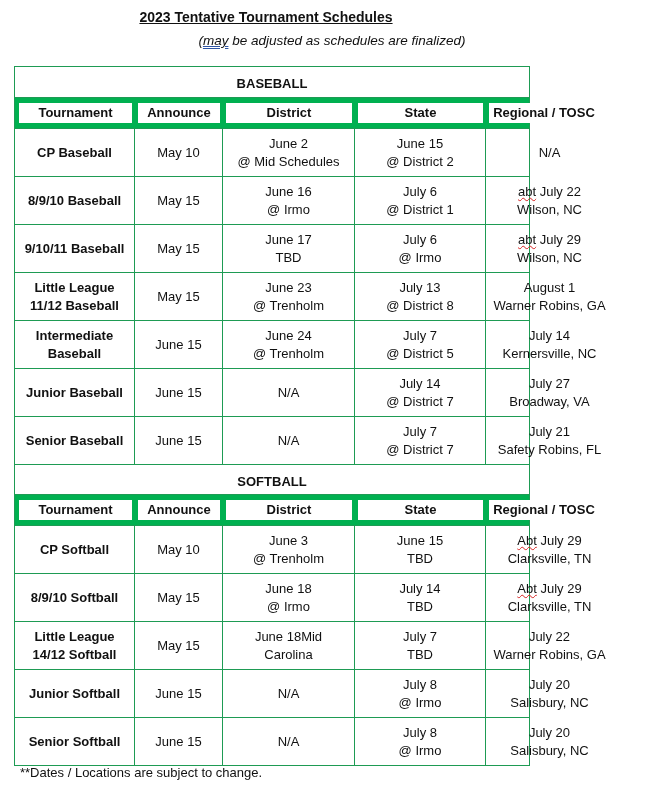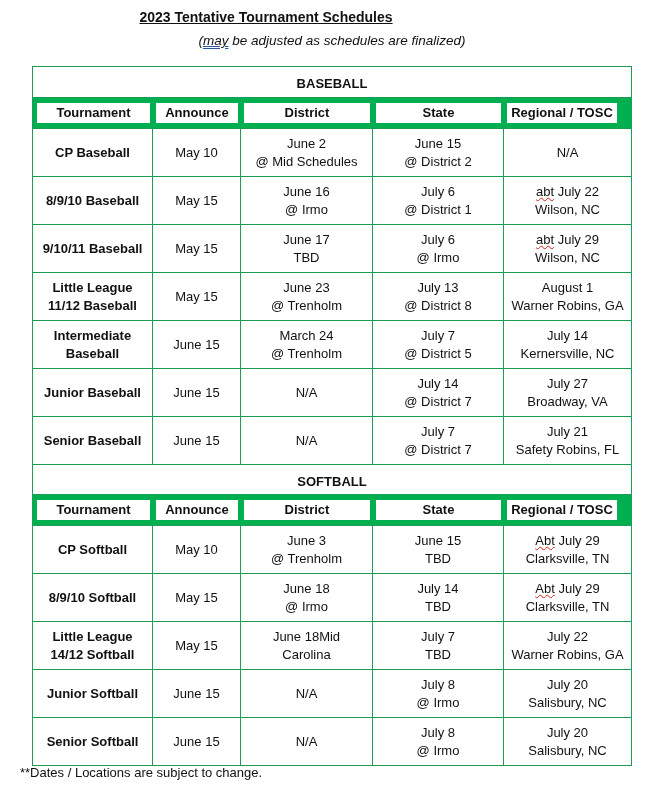--- a/index.html
+++ b/index.html
@@ -36,23 +36,23 @@
       font-style: italic;
       font-size: 13.5px;
     }
     .subtitle .may {
       text-decoration: underline;
       text-decoration-color: #2f55a4;
       text-decoration-style: double;
     }
     .sheet {
       position: absolute;
-      left: 32px;
+      left: 14px;
       top: 66px;
-      width: 600px;
+      width: 516px;
       border: 1px solid #1e9b54;
       box-sizing: border-box;
     }
     .section-title {
       height: 31px;
       line-height: 33px;
       text-align: center;
       font-weight: bold;
       font-size: 13px;
       border-bottom: 1px solid #1e9b54;
@@ -211,21 +211,21 @@
       </div>
       <div class="row">
         <div class="cell name">
           <div><span>Intermediate</span></div>
           <div><span>Baseball</span></div>
         </div>
         <div class="cell ">
           <div><span>June 15</span></div>
         </div>
         <div class="cell ">
-          <div><span>March 24</span></div>
+          <div><span>June 24</span></div>
           <div><span>@ Trenholm</span></div>
         </div>
         <div class="cell ">
           <div><span>July 7</span></div>
           <div><span>@ District 5</span></div>
         </div>
         <div class="cell ">
           <div><span>July 14</span></div>
           <div><span>Kernersville, NC</span></div>
         </div>

